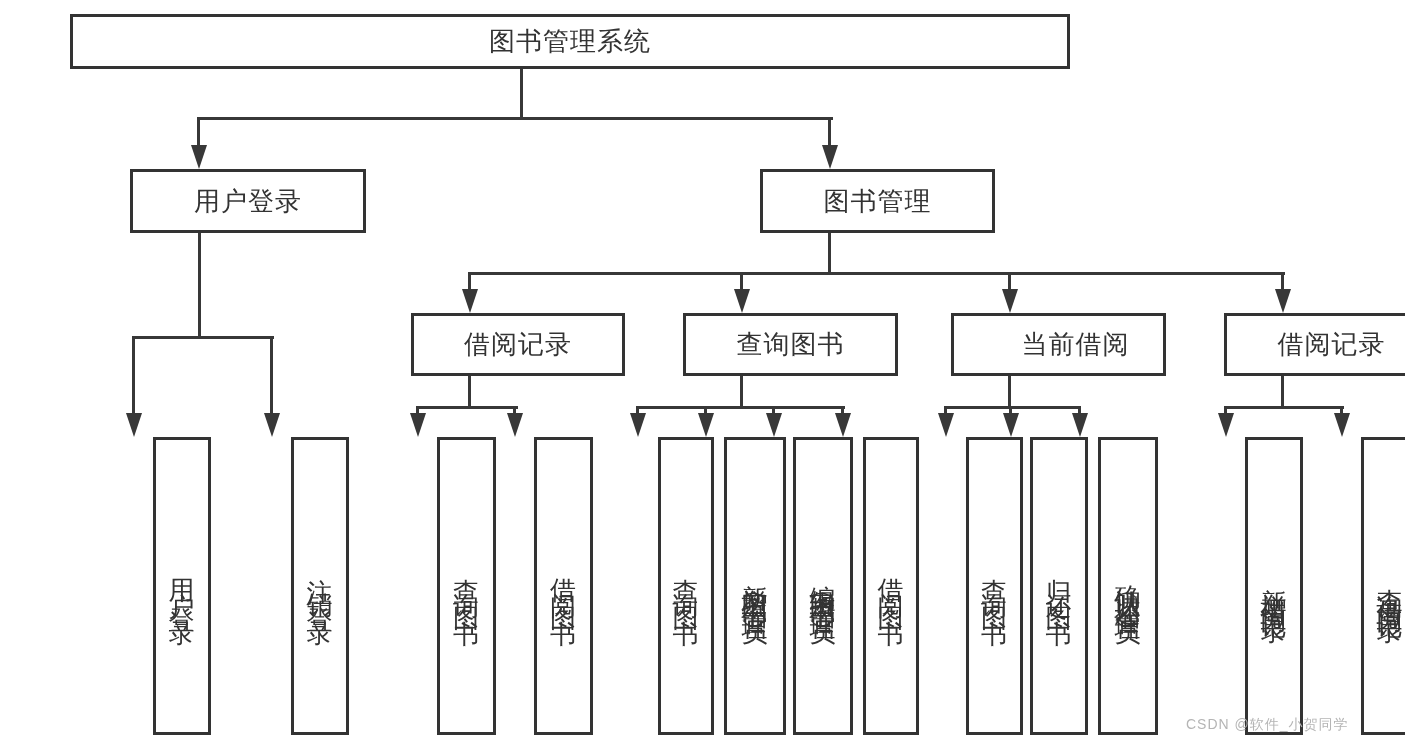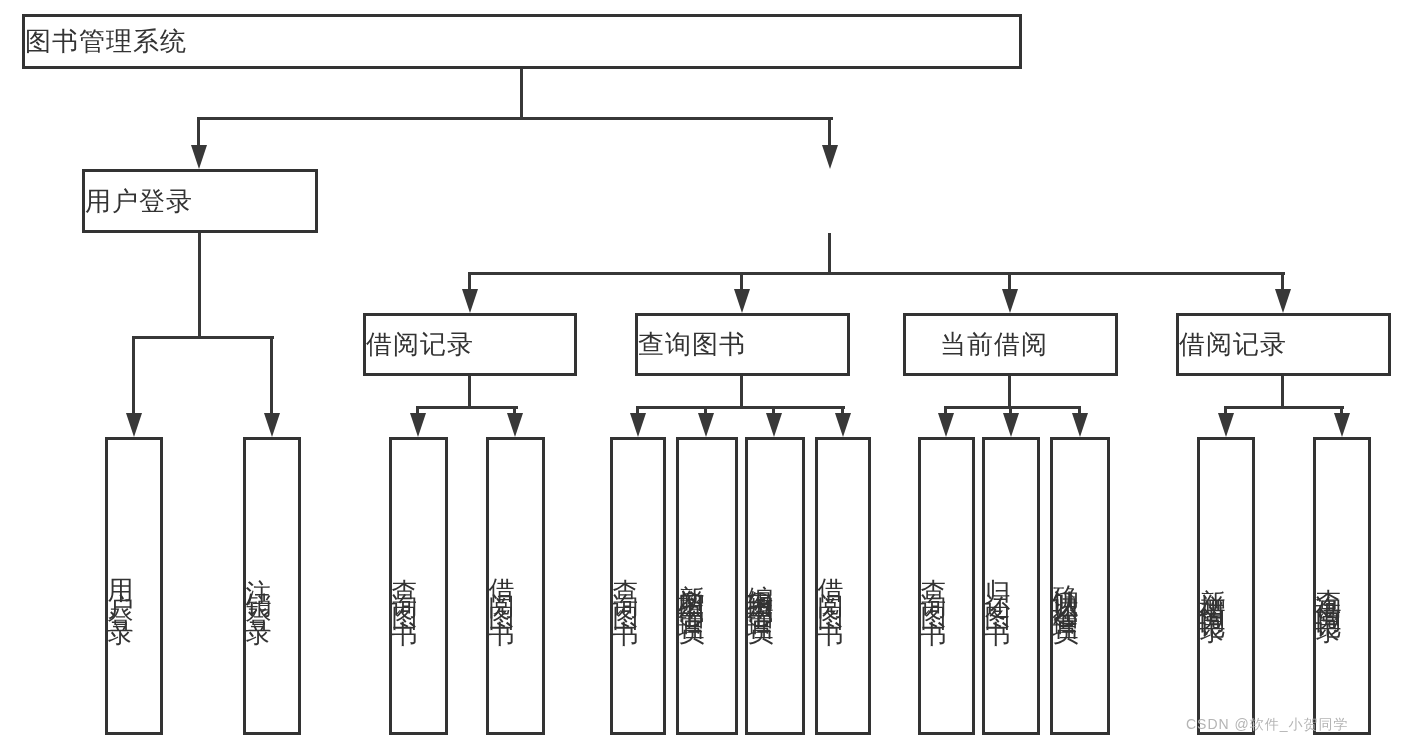--- a/index.html
+++ b/index.html
@@ -16,23 +16,25 @@
     color: #333333;
     overflow: hidden;
   }
   .box {
     position: absolute;
     box-sizing: border-box;
     border: 3px solid #333333;
     background: #ffffff;
     display: flex;
     align-items: center;
+    justify-content: center;
     font-size: 26px;
     color: #333333;
     white-space: nowrap;
+    margin-left: 48px;
   }
   .hlabel {
     letter-spacing: 1px;
   }
   .vtext {
     writing-mode: vertical-rl;
     text-orientation: mixed;
     line-height: 1;
   }
   .v4 { letter-spacing: 14px; }
@@ -67,20 +69,23 @@
 <body>
 
 <div class="canvas">
 
   <div class="box" style="left:22px; top:14px; width:1000px; height:55px;">
     <span class="hlabel">图书管理系统</span>
   </div>
 
   <div class="box" style="left:82px; top:169px; width:236px; height:64px;">
     <span class="hlabel">用户登录</span>
+  </div>
+  <div class="box" style="left:712px; top:169px; width:235px; height:64px;">
+    <span class="hlabel">图书管理</span>
   </div>
 
   <div class="box" style="left:363px; top:313px; width:214px; height:63px;">
     <span class="hlabel">借阅记录</span>
   </div>
   <div class="box" style="left:635px; top:313px; width:215px; height:63px;">
     <span class="hlabel">查询图书</span>
   </div>
   <div class="box" style="left:903px; top:313px; width:215px; height:63px;padding-left:34px;">
     <span class="hlabel">当前借阅</span>

